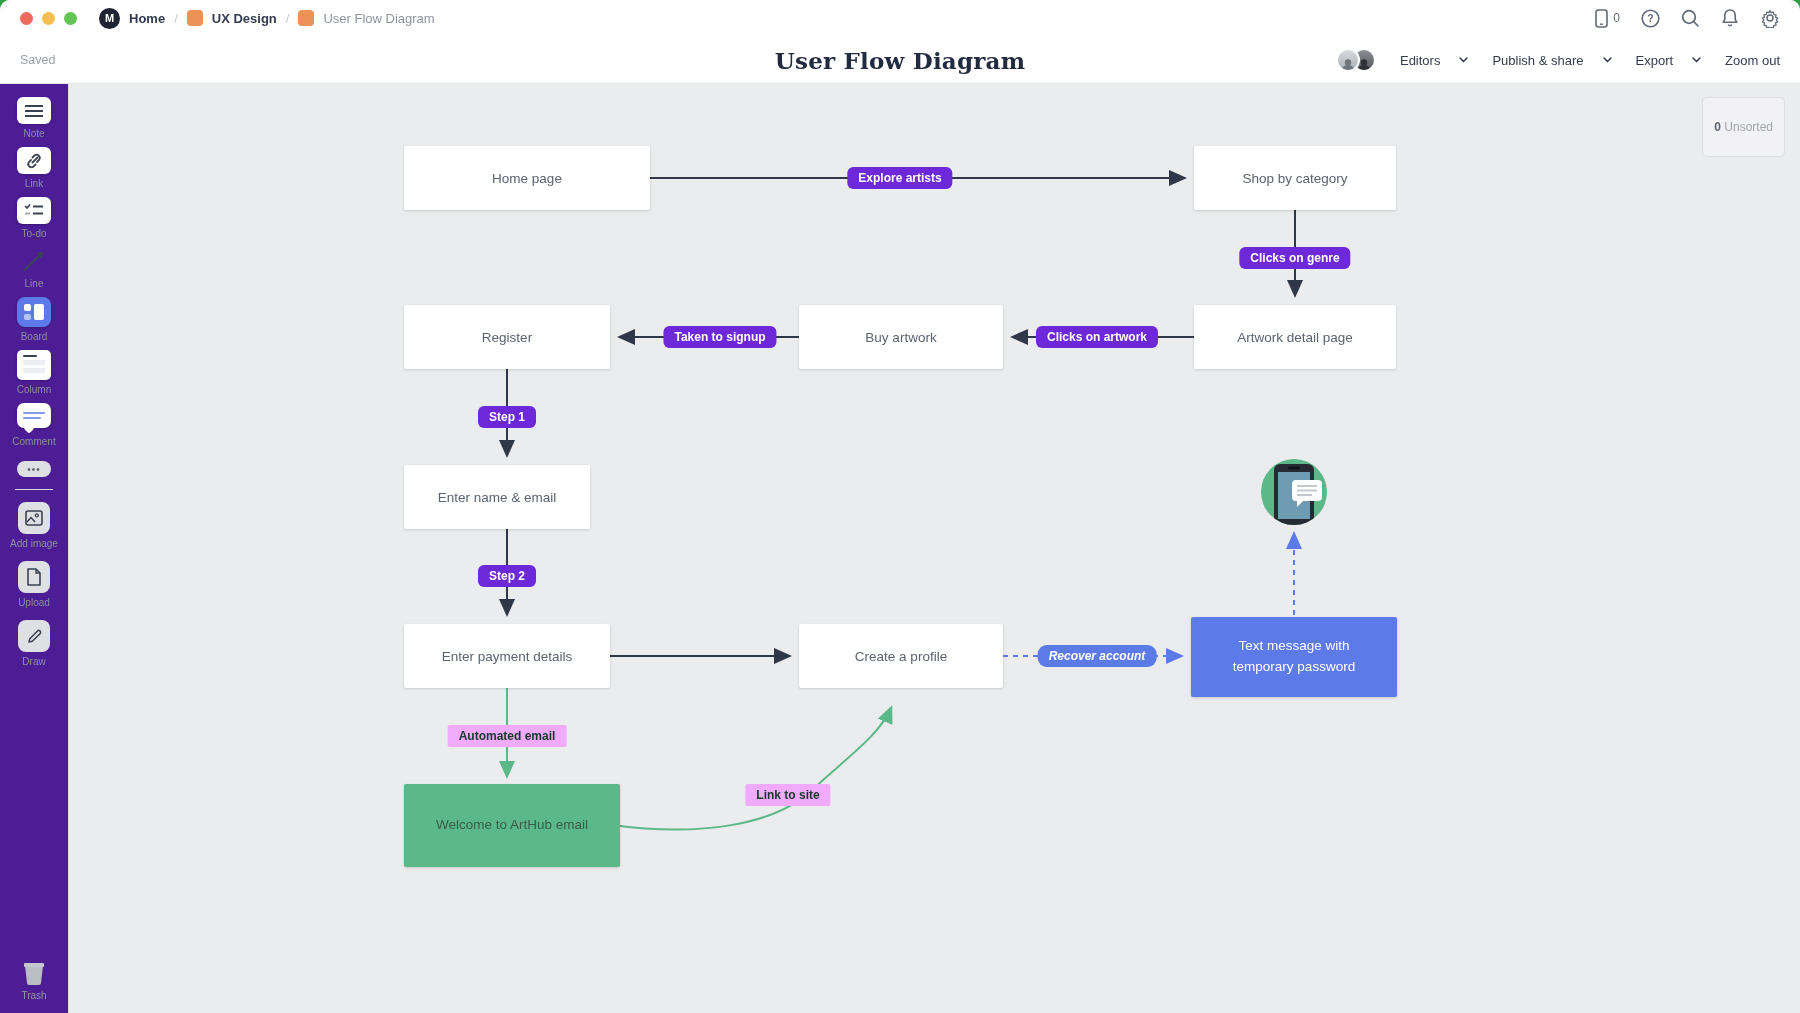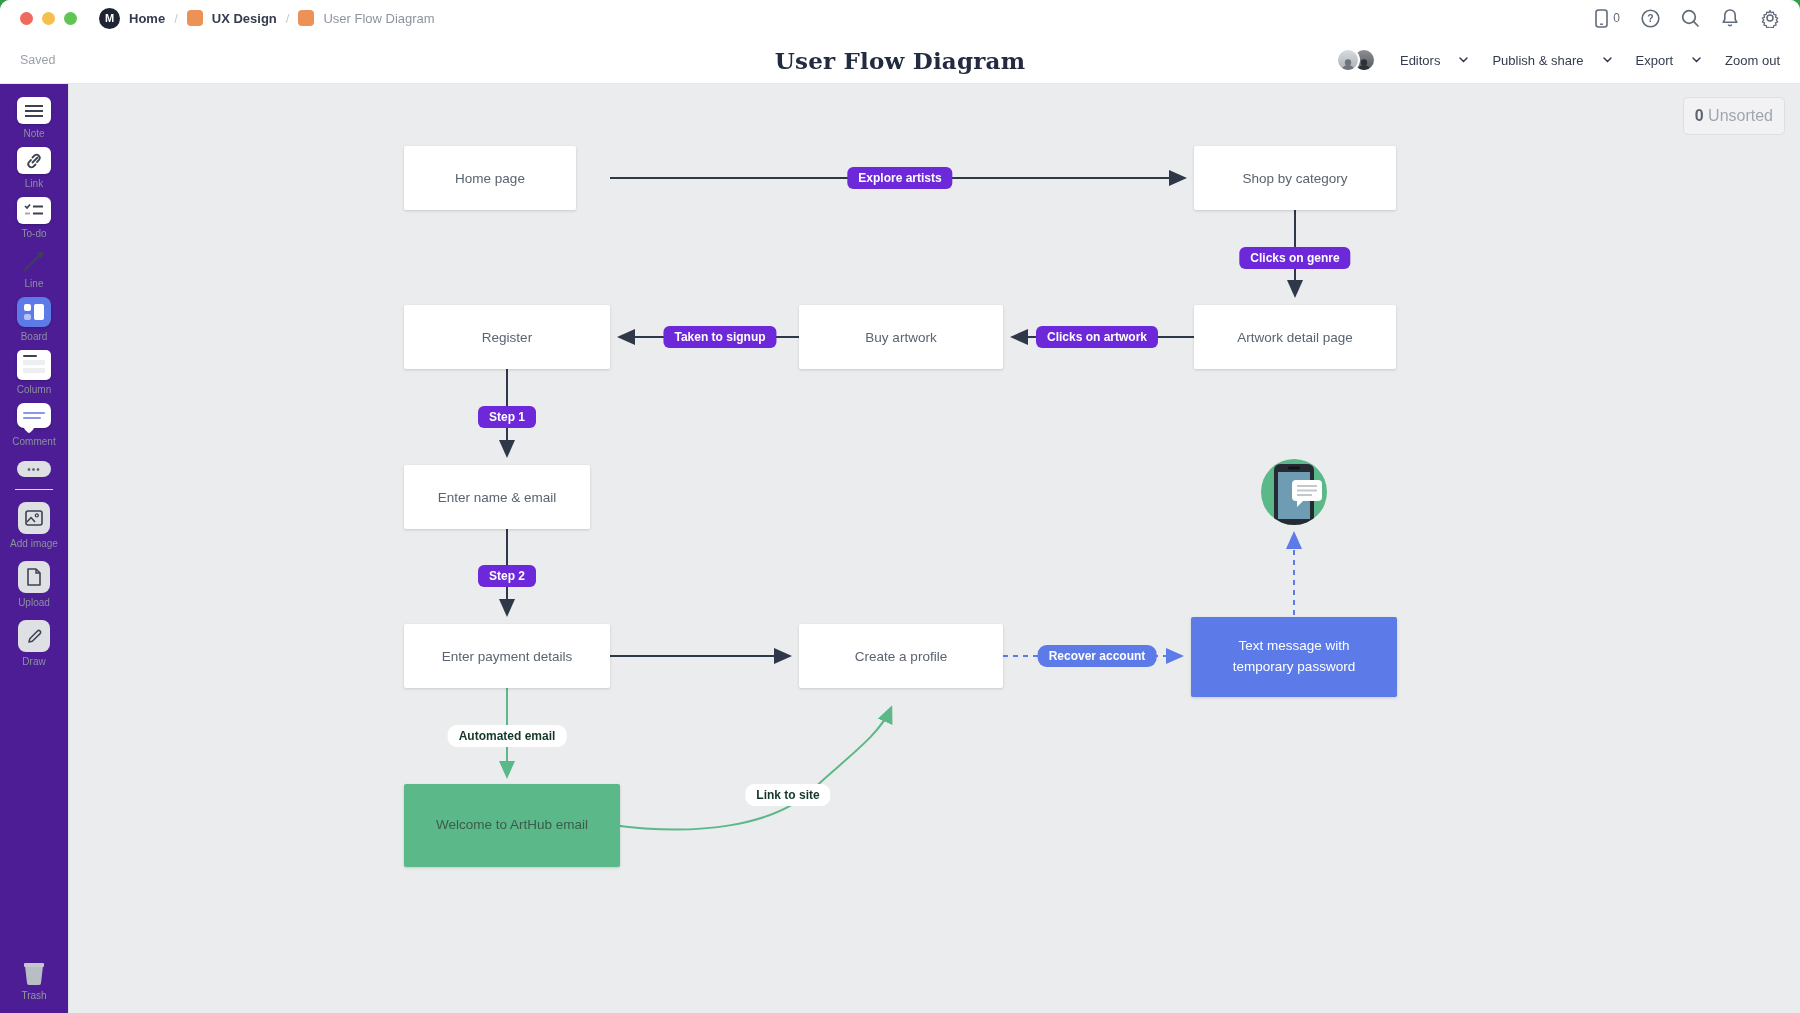--- a/index.html
+++ b/index.html
@@ -58,22 +58,22 @@
 
   
   .canvas { position:absolute; top:84px; left:0; width:1800px; height:929px; background:#ebeced; z-index:10; }
   .edges { position:absolute; left:0; top:0; }
   .node { position:absolute; background:#fff; box-shadow:0 1px 3px rgba(0,0,0,.15); border-radius:2px; display:flex; align-items:center; justify-content:center; text-align:center; font-size:13.5px; color:#5a6370; cursor:pointer; }
   .node.blue { background:#5c7ae8; color:#ffffff; line-height:1.55; padding:0 26px; }
   .node.green { background:#5bb888; color:#3b5c4b; line-height:1.55; padding:0 30px; }
   .pill { position:absolute; transform:translate(-50%,-50%); white-space:nowrap; font-size:12px; font-weight:700; padding:4px 11px; border-radius:6px; cursor:pointer; }
   .pill.dark { background:#6d28d9; color:#fff; }
   .pill.blue { background:#5c7ae8; color:#fff; border-radius:9px; }
-  .pill.green { background:#ffffff; color:#16382a; border-radius:9px; }
-  .unsorted { position:absolute; top:13px; right:15px; background:#f2f2f4; border:1px solid #dddee2; border-radius:5px; padding:9px 11px; font-size:16px; cursor:pointer; }
+  .pill.green { background:#f0abfc; color:#16382a; border-radius:2px; }
+  .unsorted { position:absolute; top:13px; right:15px; background:#f2f2f4; border:1px solid #dddee2; border-radius:5px; padding:22px 11px; font-size:12px; cursor:pointer; }
   .unsorted b { color:#5d6570; }
   .unsorted span { color:#a0a6b0; }
   .phone-wrap { position:absolute; left:1261px; top:375px; }
 </style>
 </head>
 <body>
 
 <div class="app">
 
   <div class="header">
@@ -189,38 +189,38 @@
       <path d="M799 253 H620" stroke="#2f3848" stroke-width="2" fill="none" marker-end="url(#ad)"></path>
       <path d="M507 285 V371" stroke="#2f3848" stroke-width="2" fill="none" marker-end="url(#ad)"></path>
       <path d="M507 445 V530" stroke="#2f3848" stroke-width="2" fill="none" marker-end="url(#ad)"></path>
       <path d="M610 572 H789" stroke="#2f3848" stroke-width="2" fill="none" marker-end="url(#ad)"></path>
       <path d="M1003 572 H1181" stroke="#5c7ae8" stroke-width="2" stroke-dasharray="5 5" fill="none" marker-end="url(#ab)"></path>
       <path d="M1294 531 V450" stroke="#5c7ae8" stroke-width="2" stroke-dasharray="5 5" fill="none" marker-end="url(#ab)"></path>
       <path d="M507 604 V692" stroke="#5bb888" stroke-width="2" fill="none" marker-end="url(#ag)"></path>
       <path d="M612 741 C 700 753, 775 741, 812 706 C 846 674, 879 652, 891 624" stroke="#5bb888" stroke-width="2" fill="none" marker-end="url(#ag)"></path>
     </svg>
 
-    <div class="node" style="left:404px; top:62px; width:172px; height:64px;">Home page</div>
+    <div class="node" style="left:404px; top:62px; width:246px; height:64px;">Home page</div>
     <div class="node" style="left:1194px; top:62px; width:202px; height:64px;">Shop by category</div>
     <div class="node" style="left:404px; top:221px; width:206px; height:64px;">Register</div>
     <div class="node" style="left:799px; top:221px; width:204px; height:64px;">Buy artwork</div>
     <div class="node" style="left:1194px; top:221px; width:202px; height:64px;">Artwork detail page</div>
     <div class="node" style="left:404px; top:381px; width:186px; height:64px;">Enter name &amp; email</div>
     <div class="node" style="left:404px; top:540px; width:206px; height:64px;">Enter payment details</div>
     <div class="node" style="left:799px; top:540px; width:204px; height:64px;">Create a profile</div>
     <div class="node blue" style="left:1191px; top:533px; width:206px; height:80px;">Text message with temporary password</div>
     <div class="node green" style="left:404px; top:700px; width:216px; height:83px;">Welcome to ArtHub email</div>
 
     <span class="pill dark" style="left:900px; top:94px;">Explore artists</span>
     <span class="pill dark" style="left:1295px; top:174px;">Clicks on genre</span>
     <span class="pill dark" style="left:1097px; top:253px;">Clicks on artwork</span>
     <span class="pill dark" style="left:720px; top:253px;">Taken to signup</span>
     <span class="pill dark" style="left:507px; top:333px;">Step 1</span>
     <span class="pill dark" style="left:507px; top:492px;">Step 2</span>
-    <span class="pill blue" style="left:1097px; top:572px;">Recover account</span>
+    <span class="pill blue" style="left:1097px; top:572px;font-style:italic;">Recover account</span>
     <span class="pill green" style="left:507px; top:652px;">Automated email</span>
     <span class="pill green" style="left:788px; top:711px;">Link to site</span>
 
     <div class="phone-wrap">
       <svg width="66" height="66" viewBox="0 0 66 66">
         <defs>
             <clipPath id="pc">
               <circle cx="33" cy="33" r="33"></circle>
             </clipPath>
           </defs>

